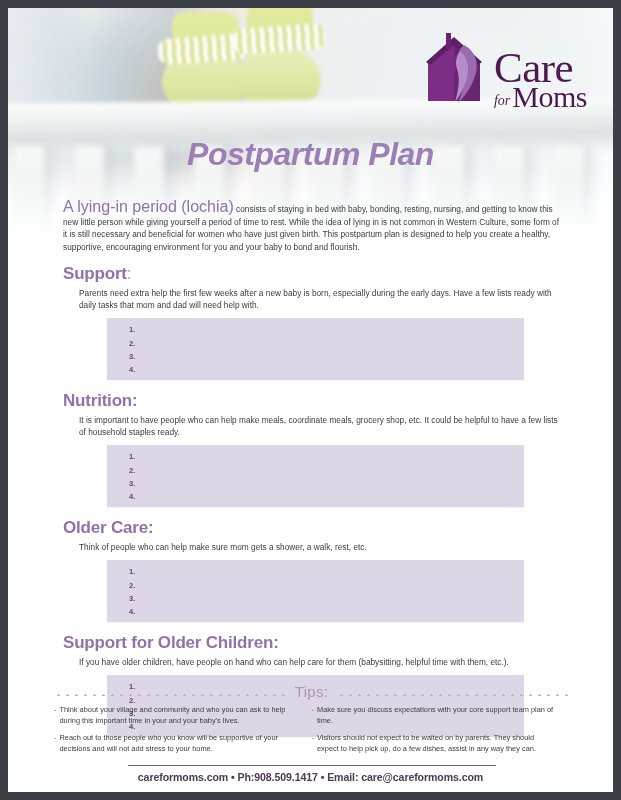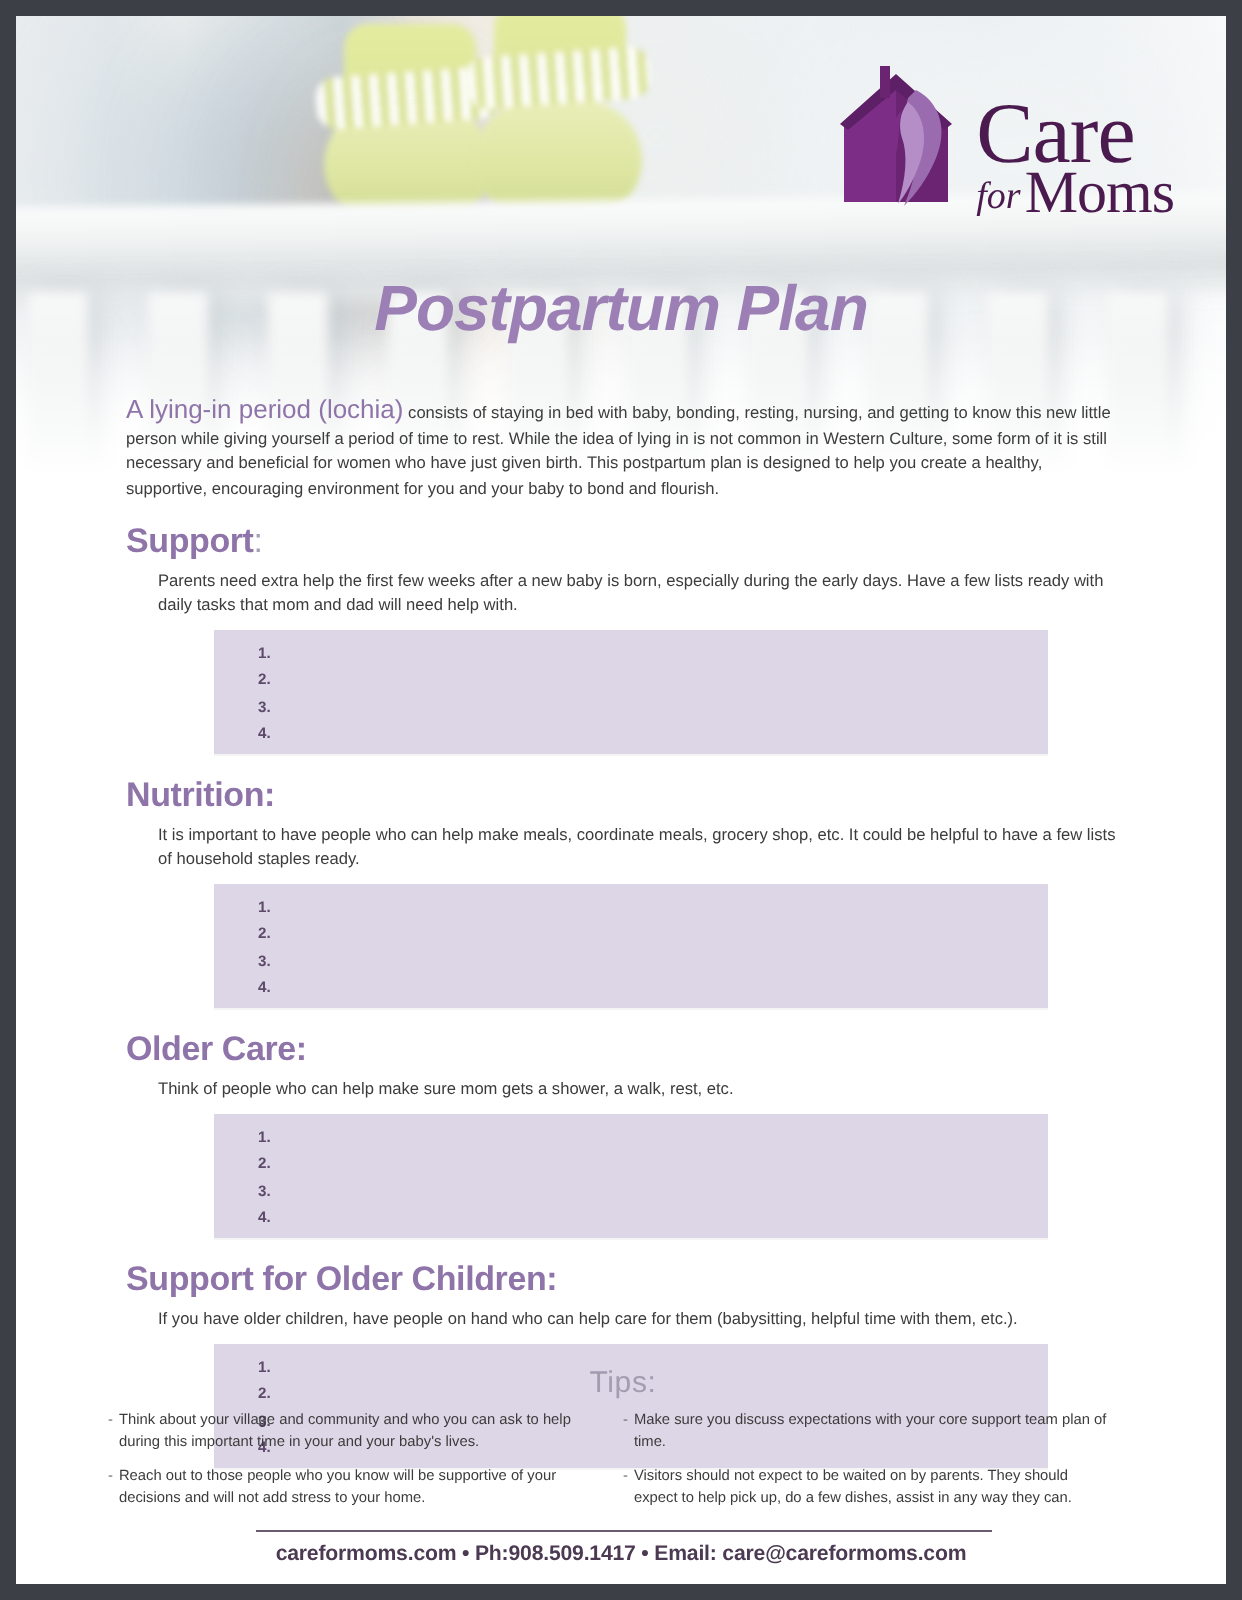--- a/index.html
+++ b/index.html
@@ -62,51 +62,51 @@
 
   .hero-fade{position:absolute;left:0;bottom:0;width:100%;height:70px;
     background:linear-gradient(to bottom,rgba(255,255,255,0),#ffffff);}
 
   
   .logo{position:absolute;right:26px;top:22px;display:flex;align-items:center;}
   .logo-mark{position:relative;width:66px;height:78px;margin-right:4px;}
   .logo-text{line-height:.82;font-family:"Liberation Serif",serif;margin-top:20px;}
   .logo-care{font-size:43px;color:#4b1b4f;letter-spacing:-0.5px;}
   .logo-row2{display:flex;align-items:flex-end;}
-  .logo-for{font-size:19px;font-style:italic;color:#4b1b4f;
+  .logo-for{font-size:14px;font-style:italic;color:#4b1b4f;
     font-family:"Liberation Serif",serif;margin-right:2px;margin-bottom:3px;}
   .logo-moms{font-size:30px;color:#4b1b4f;letter-spacing:-0.5px;}
 
   
   .title{
     position:absolute;left:0;top:128px;width:605px;text-align:center;
     font-size:32px;font-weight:bold;font-style:italic;color:#9b7fb5;
     letter-spacing:-0.5px;
   }
 
   
   .body{position:absolute;left:55px;top:182px;width:500px;}
   .intro{font-size:8.3px;line-height:1.5;color:#3c3c3c;text-align:left;}
-  .intro .lead{font-size:13px;color:#8e74a8;line-height:1.1;}
+  .intro .lead{font-size:16px;color:#8e74a8;line-height:1.1;}
 
   .sec{margin-top:11px;}
   h2.sec-title{margin:0;font-size:17px;color:#8e74a8;font-weight:bold;letter-spacing:-0.2px;}
   h2.sec-title .thin{font-weight:normal;color:#a9a0b4;}
   p.sec-desc{margin:3px 0 0 16px;font-size:8.3px;line-height:1.45;color:#3c3c3c;}
 
   .numbox{
     margin:7px 0 0 44px;width:417px;height:62px;background:#ddd6e6;
     box-shadow:0 1px 0 rgba(0,0,0,.04);
   }
   .numbox ol{margin:0;padding:5px 0 0 22px;list-style:none;}
   .numbox li{font-size:7.6px;font-weight:bold;color:#5d4a6b;line-height:13.3px;}
 
   
   .tips{position:absolute;left:46px;top:676px;width:515px;}
-  .tips-head{display:flex;align-items:center;justify-content:center;height:14px;flex-direction:column;}
+  .tips-head{display:flex;align-items:center;justify-content:center;height:14px;}
   .dots{flex:1;height:9px;
     background-image:radial-gradient(circle, #b9b2c2 1.1px, rgba(0,0,0,0) 1.3px);
     background-size:9px 9px;background-position:0 4px;background-repeat:repeat-x;}
   .tips-label{font-size:15px;color:#a59bb0;padding:0 9px;letter-spacing:.3px;}
   .tips-cols{display:flex;margin-top:7px;}
   .tips-col{width:50%;padding-right:12px;box-sizing:border-box;}
   .tip{display:flex;font-size:7.4px;line-height:1.45;color:#3c3c3c;margin-bottom:7px;}
   .tip .dash{margin-right:3px;color:#6b6b6b;}
 
   

